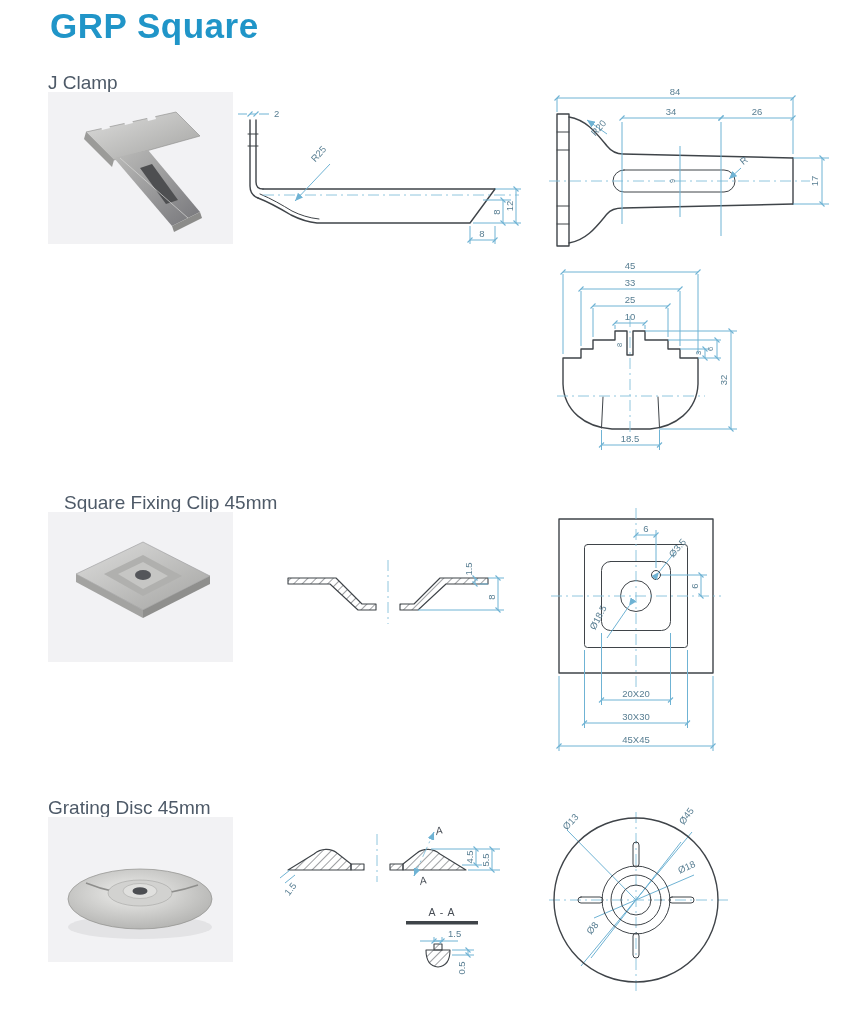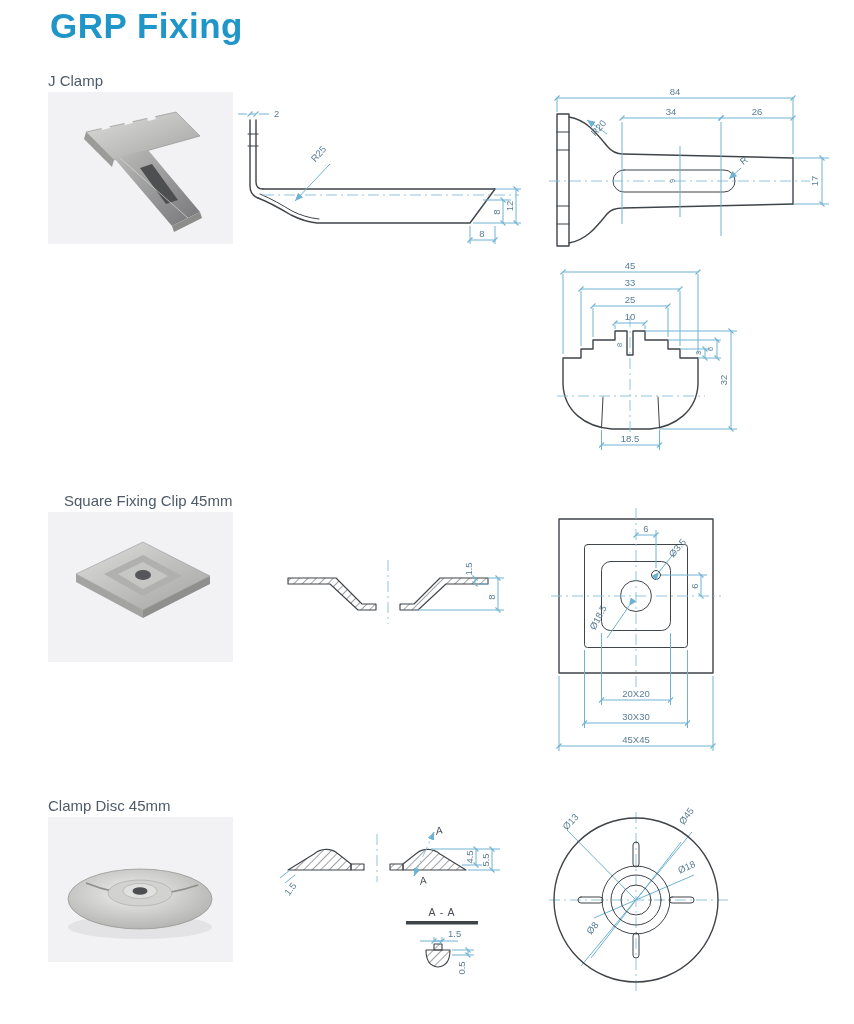--- a/index.html
+++ b/index.html
@@ -1,20 +1,20 @@
 <!DOCTYPE html>
 <html><head>
 <meta charset="utf-8">
 <style>
   html,body{margin:0;padding:0;background:#ffffff;}
   .page{position:relative;width:854px;height:1024px;background:#fff;overflow:hidden;
         font-family:"Liberation Sans",sans-serif;}
   .title{position:absolute;left:50px;top:6px;font-size:35px;font-weight:700;
          color:#2095c8;letter-spacing:.5px;}
-  .sec-label{position:absolute;font-size:15px;color:#4e5a68;}
+  .sec-label{position:absolute;font-size:19px;color:#4e5a68;}
   .photo{position:absolute;background:#f2f2f4;}
   .drw{position:absolute;}
   svg text{font-family:"Liberation Sans",sans-serif;font-size:9.5px;fill:#587e92;}
   svg text.sm{font-size:7.5px;}
   svg text.dk{fill:#474d55;font-size:10.5px;}
   svg text.it{font-style:italic;}
   .outl{fill:none;stroke:#3f4449;stroke-width:1.4;stroke-linejoin:round;stroke-linecap:round;}
   .thin{stroke-width:1;}
   .dim{fill:none;stroke:#6fb3d4;stroke-width:1;}
   .cl{fill:none;stroke:#85c0da;stroke-width:.9;stroke-dasharray:11 4 2 4;}
@@ -45,21 +45,21 @@
         <stop offset="0" stop-color="#bcbcba"></stop>
           <stop offset="1" stop-color="#76767a"></stop>
       </linearGradient>
       <radialGradient id="met3" cx="0.45" cy="0.4" r="0.8">
         <stop offset="0" stop-color="#efefed"></stop>
           <stop offset="1" stop-color="#a3a3a1"></stop>
       </radialGradient>
     </defs>
   </svg>
 
-  <div class="title">GRP Fixing</div>
+  <div class="title">GRP Square</div>
 
   <div class="sec-label" style="left:48px;top:72px">J Clamp</div>
 
   <div class="photo" style="left:48px;top:92px;width:185px;height:152px">
     <svg width="185" height="152" viewBox="0 0 185 152">
       <g>
         <polygon points="38,40 128,20 152,44 66,68" fill="url(#met1)" stroke="#8a8a88" stroke-width="0.6"></polygon>
         <polygon points="52,31 60,29 62,36 54,38" fill="#f2f2f4"></polygon>
         <polygon points="75,26 83,24 85,31 77,33" fill="#f2f2f4"></polygon>
         <polygon points="98,22 106,20 108,27 100,29" fill="#f2f2f4"></polygon>
@@ -246,21 +246,21 @@
       <line class="dim" x1="138.5" y1="144" x2="138.5" y2="222"></line>
       <line class="dim" x1="35.5" y1="217" x2="138.5" y2="217" marker-start="url(#tick)" marker-end="url(#tick)"></line>
       <text x="87" y="214" text-anchor="middle">30X30</text>
       <line class="dim" x1="10" y1="170" x2="10" y2="245"></line>
       <line class="dim" x1="164" y1="170" x2="164" y2="245"></line>
       <line class="dim" x1="10" y1="240" x2="164" y2="240" marker-start="url(#tick)" marker-end="url(#tick)"></line>
       <text x="87" y="237" text-anchor="middle">45X45</text>
     </g>
   </svg>
 
-  <div class="sec-label" style="left:48px;top:797px">Clamp Disc 45mm</div>
+  <div class="sec-label" style="left:48px;top:797px">Grating Disc 45mm</div>
 
   <div class="photo" style="left:48px;top:817px;width:185px;height:145px">
     <svg width="185" height="145" viewBox="0 0 185 145">
       <g>
         <ellipse cx="92" cy="110" rx="72" ry="12" fill="#e3e3e5"></ellipse>
         <ellipse cx="92" cy="82" rx="72" ry="30" fill="url(#met3)" stroke="#90908e" stroke-width="0.7"></ellipse>
         <path d="M38,66 Q92,88 150,68" fill="none" stroke="#8e8e8c" stroke-width="1.4"></path>
         <ellipse cx="92" cy="76" rx="32" ry="13" fill="#d2d2d0" stroke="#9a9a98" stroke-width="0.5"></ellipse>
         <ellipse cx="92" cy="74" rx="17" ry="7.5" fill="#e0e0de" stroke="#a0a09e" stroke-width="0.5"></ellipse>
         <ellipse cx="92" cy="74" rx="7.5" ry="3.8" fill="#4c4e52"></ellipse>

